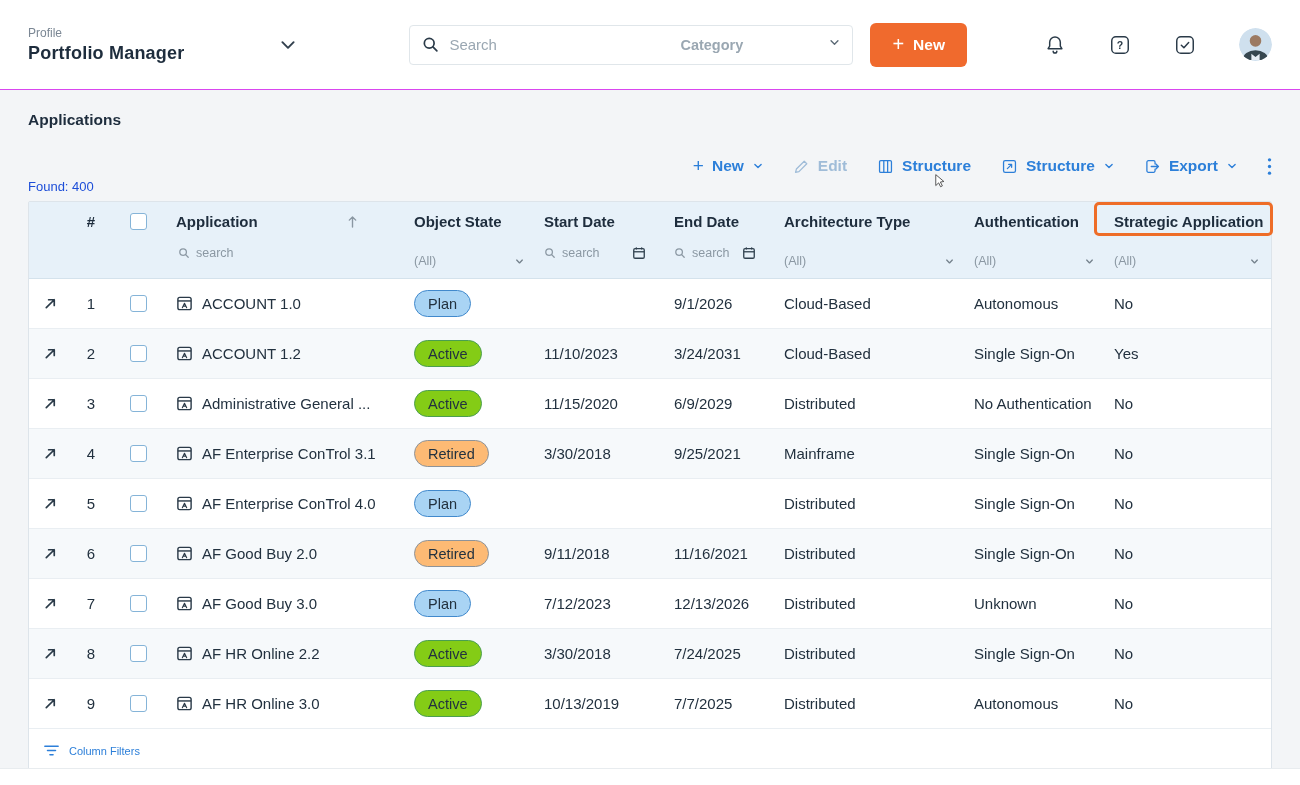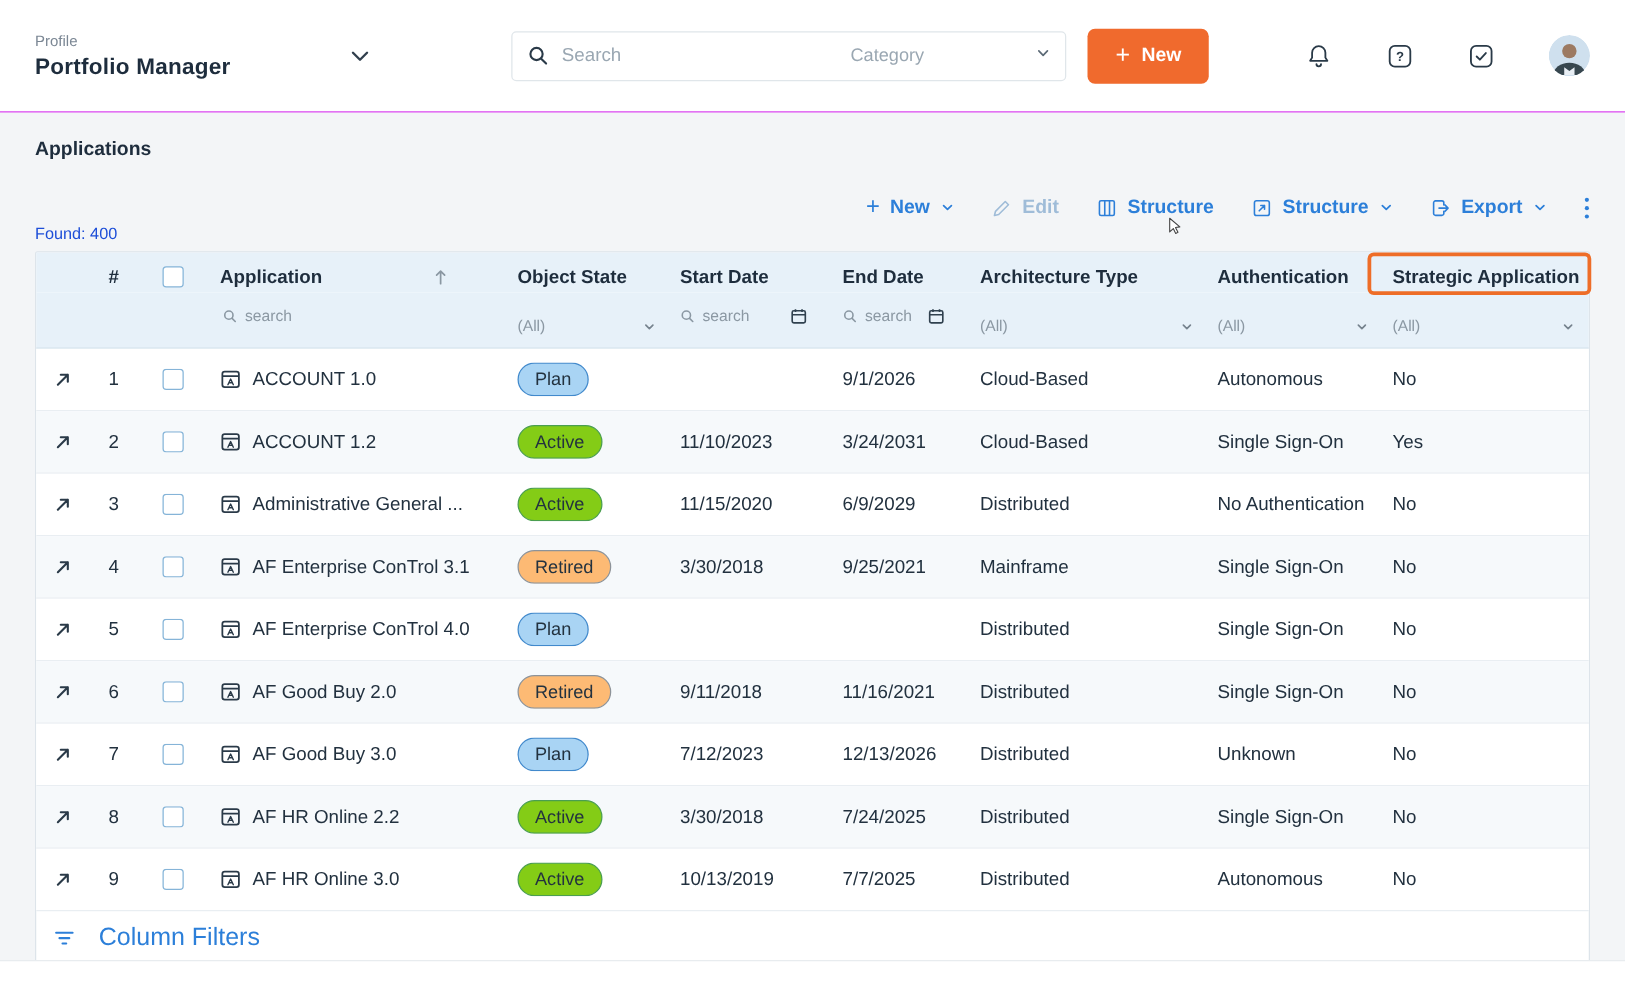--- a/index.html
+++ b/index.html
@@ -25,21 +25,21 @@
   .search-wrap {
     margin-left: 112px; width: 444px; height: 40px;
     border: 1px solid #e0e6ea; border-radius: 4px; background: #fff;
     display: flex; align-items: center; padding: 0 12px; gap: 10px;
   }
   .search-wrap input {
     border: none; outline: none; flex: 1; font-size: 15px;
     font-family: "Liberation Sans", sans-serif; color: #33414e; min-width: 0; background: transparent;
   }
   .search-wrap input::placeholder { color: #9aa7b2; }
-  .category-part { width: 160px; display: flex; align-items: flex-start; justify-content: space-between; }
+  .category-part { width: 160px; display: flex; align-items: flex-start; justify-content: space-between; font-weight: bold; }
   .category-text { font-size: 14.5px; color: #9aa7b2; }
 
   .new-btn {
     margin-left: 17px; height: 44px; padding: 0 22px; border: none; border-radius: 6px;
     background: #f06a2d; color: #fff; font-size: 15.5px; font-weight: 600;
     font-family: "Liberation Sans", sans-serif;
     display: flex; align-items: center; gap: 9px; cursor: pointer;
   }
   .new-btn .plus { font-size: 20px; font-weight: 400; line-height: 1; margin-top: -2px; }
 
@@ -111,22 +111,22 @@
   }
   .pill {
     display: inline-flex; align-items: center; height: 27px; padding: 0 13px;
     border-radius: 15px; font-size: 14.5px; color: #23323f; border: 1.5px solid transparent;
   }
   .pill-plan    { background: #a9d4f4; border-color: #4189cc; }
   .pill-active  { background: #84cc16; border-color: #4a9e50; }
   .pill-retired { background: #fdba74; border-color: #8d9399; }
 
   .table-footer {
-    height: 43px; display: flex; align-items: center; gap: 19px;
-    padding: 0 14px; color: #2c7fd9; font-size: 20px; cursor: pointer;
+    height: 43px; display: flex; align-items: center; gap: 9px;
+    padding: 0 14px; color: #2c7fd9; font-size: 11px; cursor: pointer;
   }
   .bottom-strip {
     position: fixed; left: 0; right: 0; bottom: 0; height: 17px;
     background: #fff; border-top: 1px solid #e8ecef;
   }
 </style>
 </head>
 <body>
 
 <header class="app-header">

